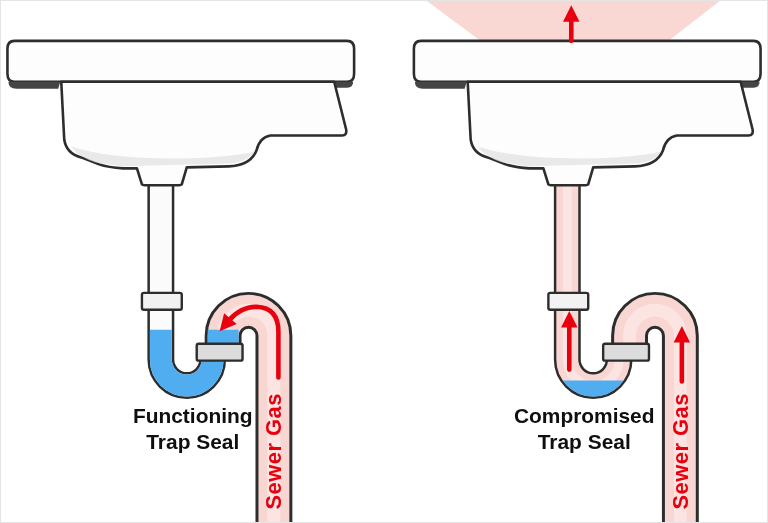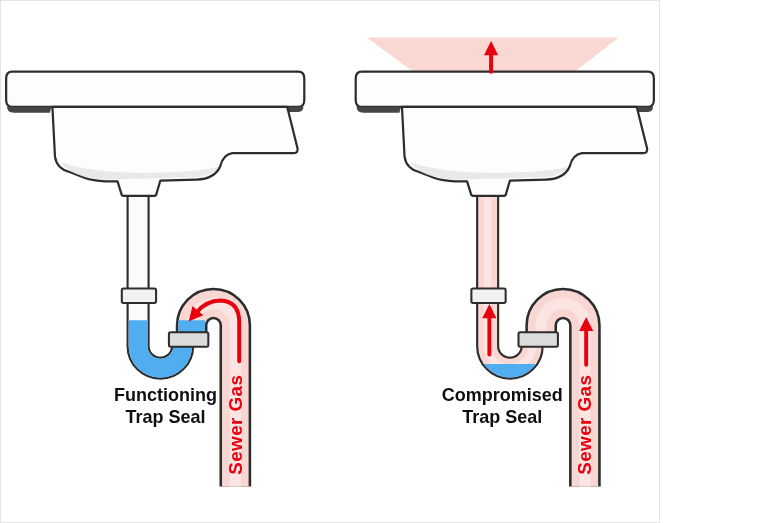--- a/index.html
+++ b/index.html
@@ -1,17 +1,17 @@
 <!DOCTYPE html>
 <html style="--water: #4fadf0; --gas: #f8d6d2; --gas-light: #fbe5e2; --gas-glow: #f9d7d3; --arrow-red: #e8000f; --outline: #2d2d2d; --porcelain: #fdfdfd; --pipe-white: #fbfbfb; --shade: #e2e2e2; --nut-light: #f2f2f2; --nut-dark: #dcdcdc;"><head>
 <meta charset="utf-8">
 <title>Diagram</title>
 <style>
   html,body{margin:0;padding:0;background:#fff;}
-  .stage{position:relative;width:660px;height:523px;background:#ffffff;border:1px solid #e4e4e4;
+  .stage{position:relative;width:768px;height:523px;background:#ffffff;border:1px solid #e4e4e4;
          box-sizing:border-box;overflow:hidden;font-family:"Liberation Sans",sans-serif;}
   .stage svg{display:block;width:100%;height:100%;}
 
   .pipe{fill:none;}
   .out-thick{stroke:var(--outline);stroke-width:37;}
   .in-gas-thick{stroke:var(--gas);stroke-width:31;}
   .hl-gas-thick{stroke:var(--gas-light);stroke-width:13;opacity:.9;}
   .out-thin{stroke:var(--outline);stroke-width:27;}
   .in-white-thin{stroke:var(--pipe-white);stroke-width:22;}
   .in-gas-thin{stroke:var(--gas);stroke-width:22;}

